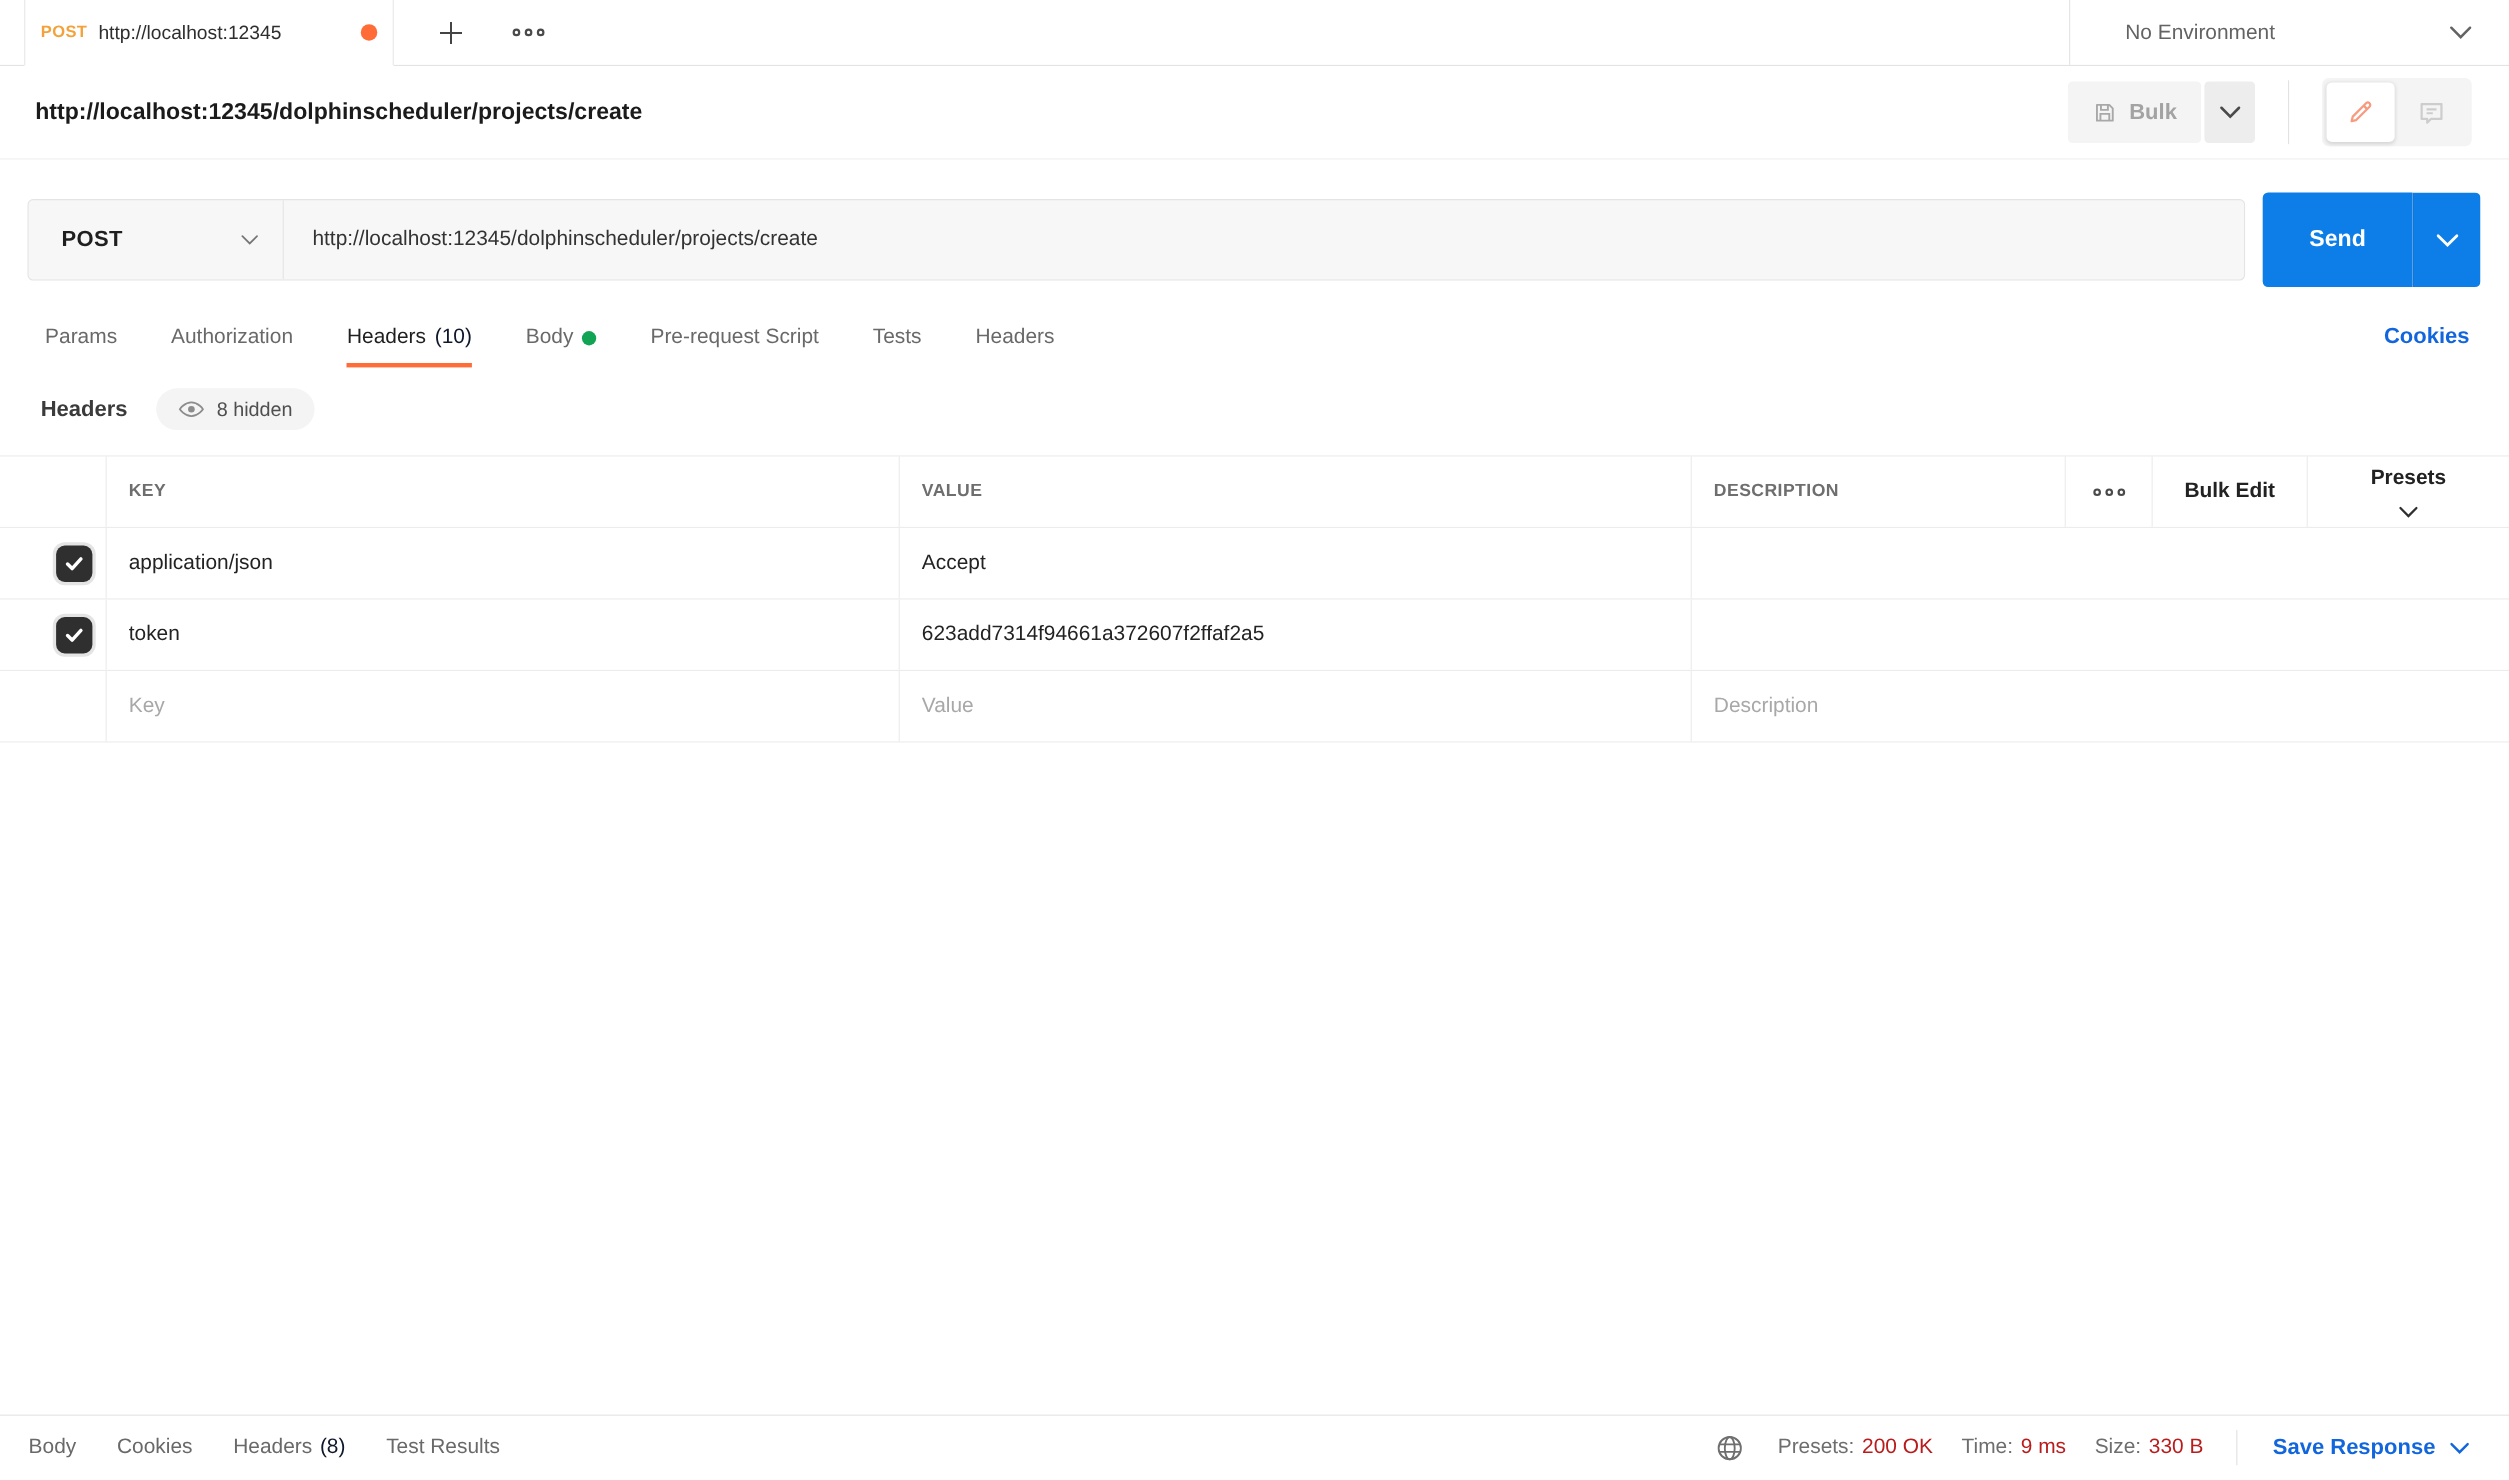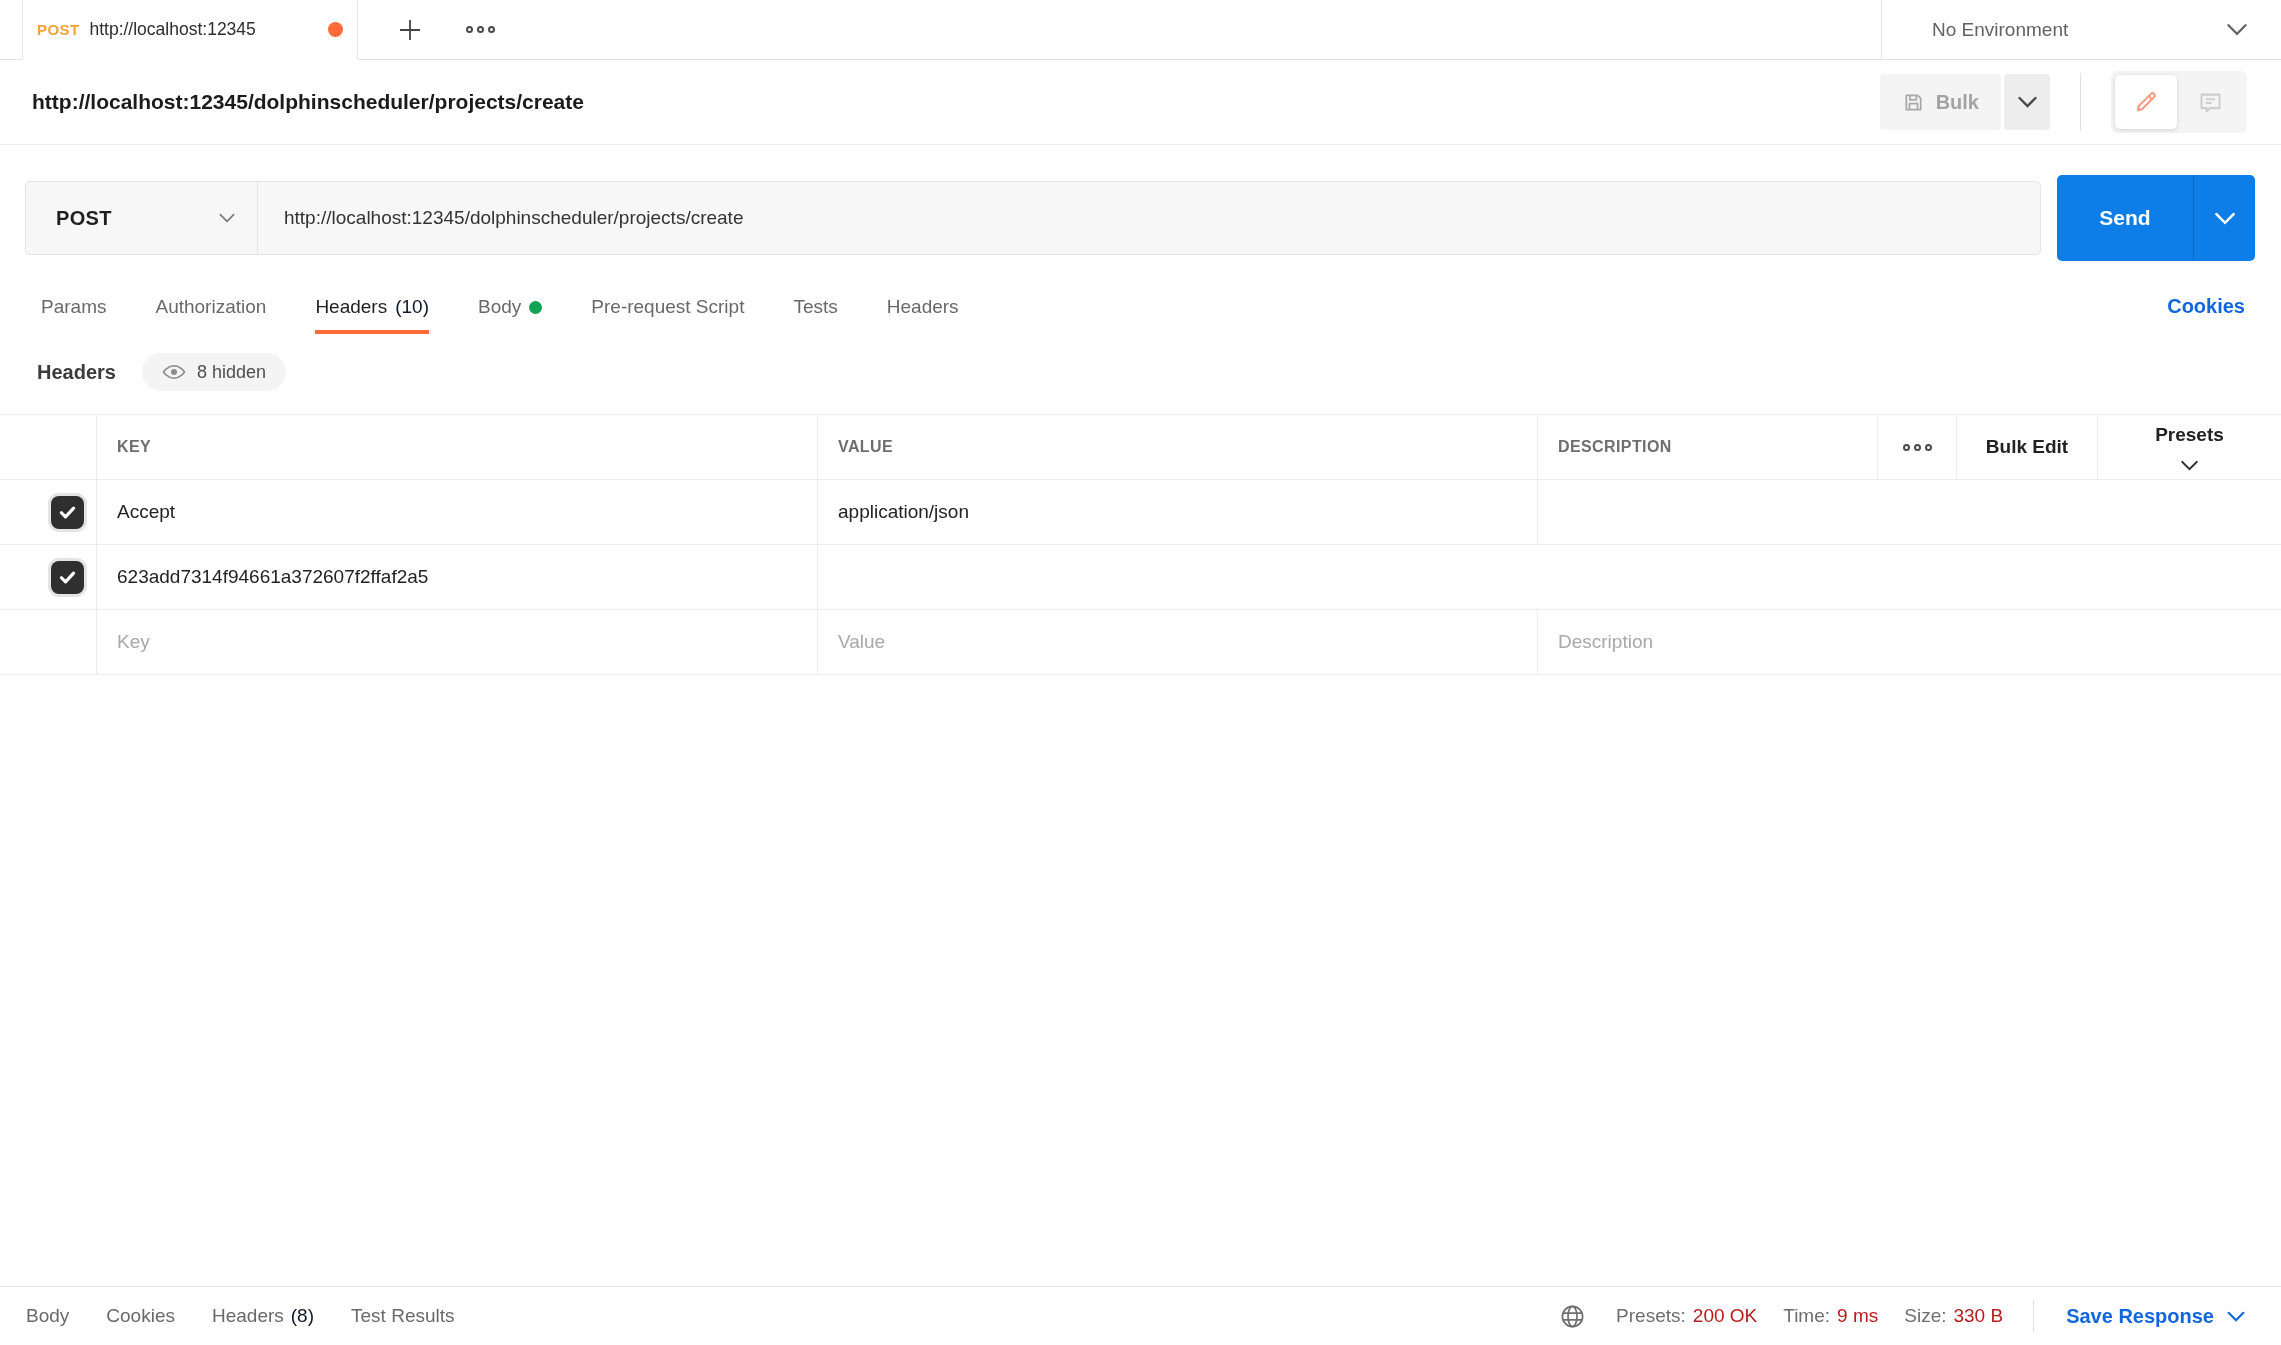--- a/index.html
+++ b/index.html
@@ -236,33 +236,34 @@
   </div>
 
   <div class="tbl-row">
     <div class="cell b-r cb-cell">
       <span class="checkbox">
         <svg width="17" height="15" viewBox="0 0 14 12">
           <path d="M2 6.2l3.4 3.4L12 2.4" stroke="#fff" stroke-width="2.6" fill="none" stroke-linecap="round" stroke-linejoin="round"></path>
         </svg>
       </span>
     </div>
+    <div class="cell b-r cell-text">application/json</div>
     <div class="cell b-r cell-text">Accept</div>
-    <div class="cell b-r cell-text">application/json</div>
     <div class="cell cell-text"></div>
   </div>
 
   <div class="tbl-row">
     <div class="cell b-r cb-cell">
       <span class="checkbox">
         <svg width="17" height="15" viewBox="0 0 14 12">
           <path d="M2 6.2l3.4 3.4L12 2.4" stroke="#fff" stroke-width="2.6" fill="none" stroke-linecap="round" stroke-linejoin="round"></path>
         </svg>
       </span>
     </div>
+    <div class="cell b-r cell-text">token</div>
     <div class="cell b-r cell-text">623add7314f94661a372607f2ffaf2a5</div>
     <div class="cell cell-text"></div>
   </div>
 
   <div class="tbl-row">
     <div class="cell b-r cb-cell"></div>
     <div class="cell b-r cell-placeholder">Key</div>
     <div class="cell b-r cell-placeholder">Value</div>
     <div class="cell cell-placeholder">Description</div>
   </div>

